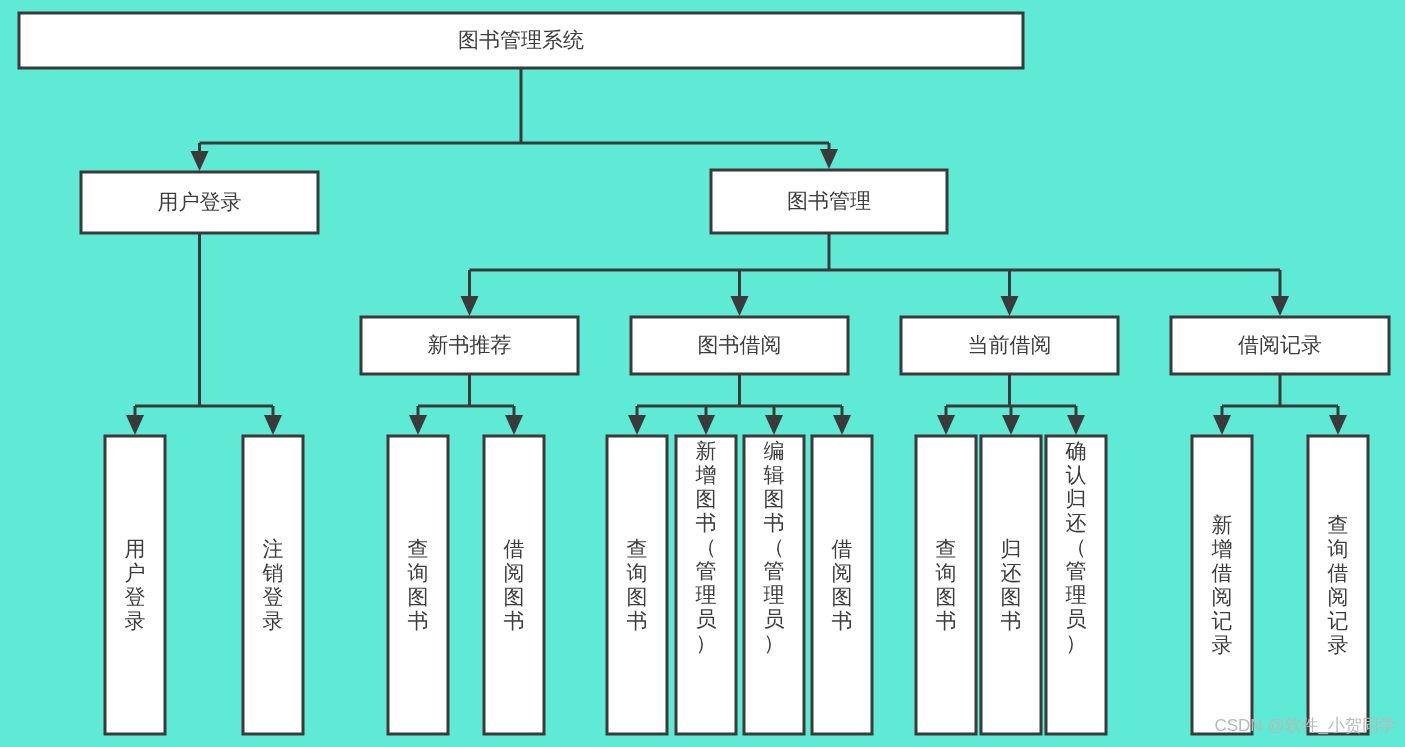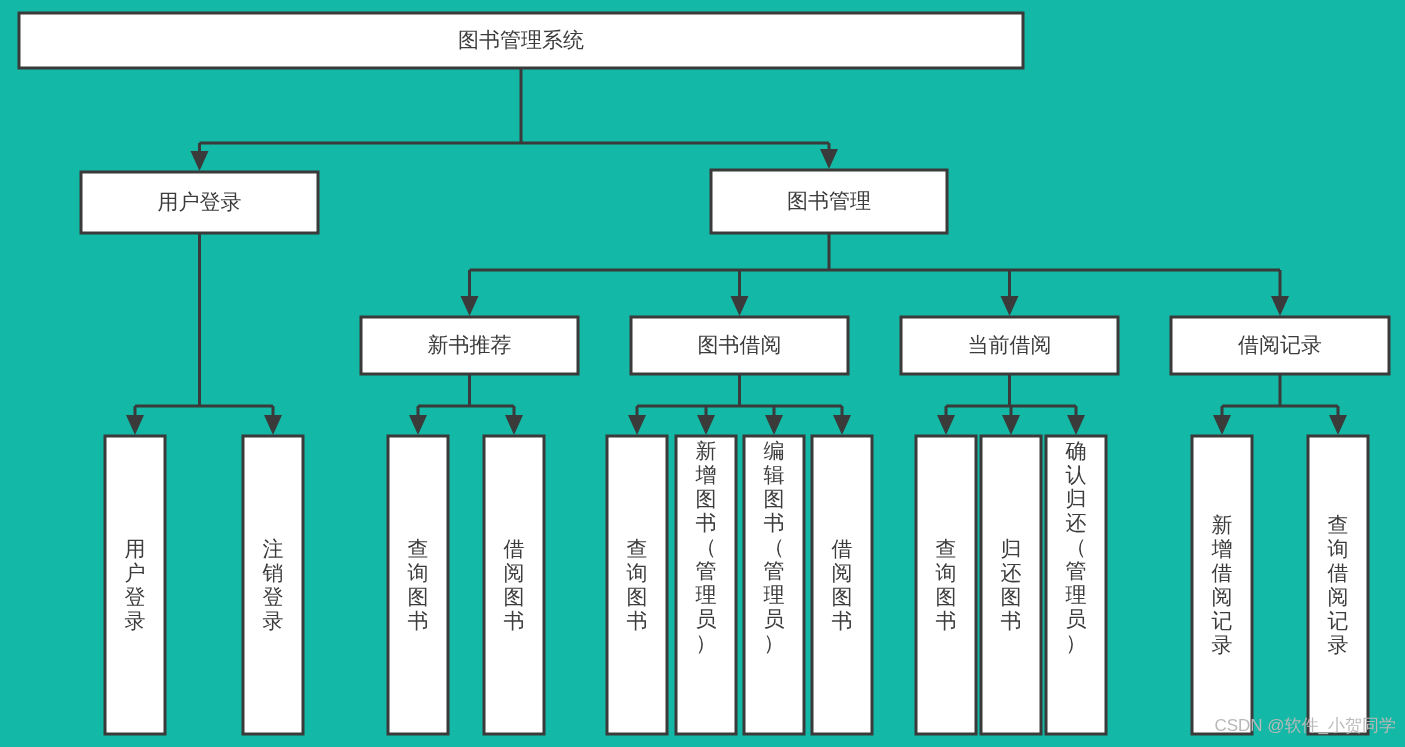--- a/index.html
+++ b/index.html
@@ -10,21 +10,21 @@
   body {
     width: 1405px;
     height: 747px;
     overflow: hidden;
     font-family: "Liberation Sans", "DejaVu Sans", sans-serif;
   }
   #diagram-root {
     position: relative;
     width: 1405px;
     height: 747px;
-    background: #14b8a6;
+    background: #5eead4;
   }
   svg.diagram-canvas {
     position: absolute;
     left: 0;
     top: 0;
     width: 1405px;
     height: 747px;
     display: block;
   }
   .node-box {

